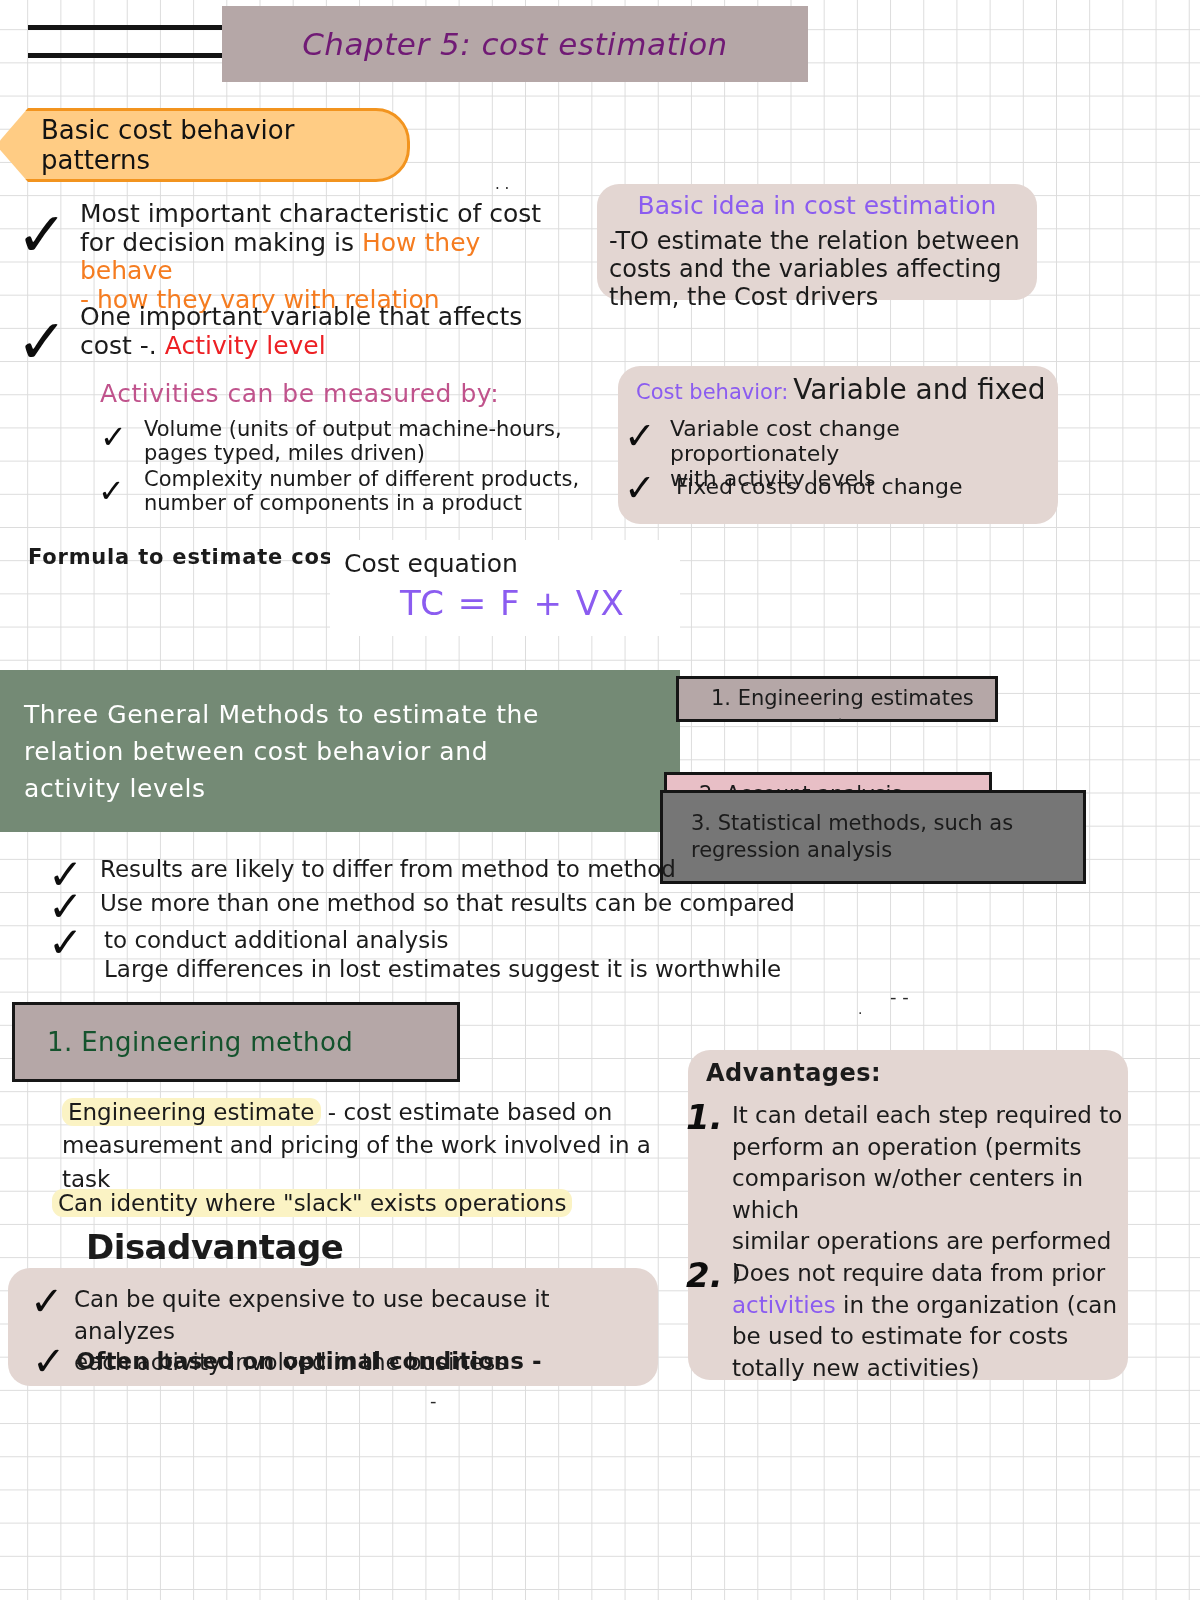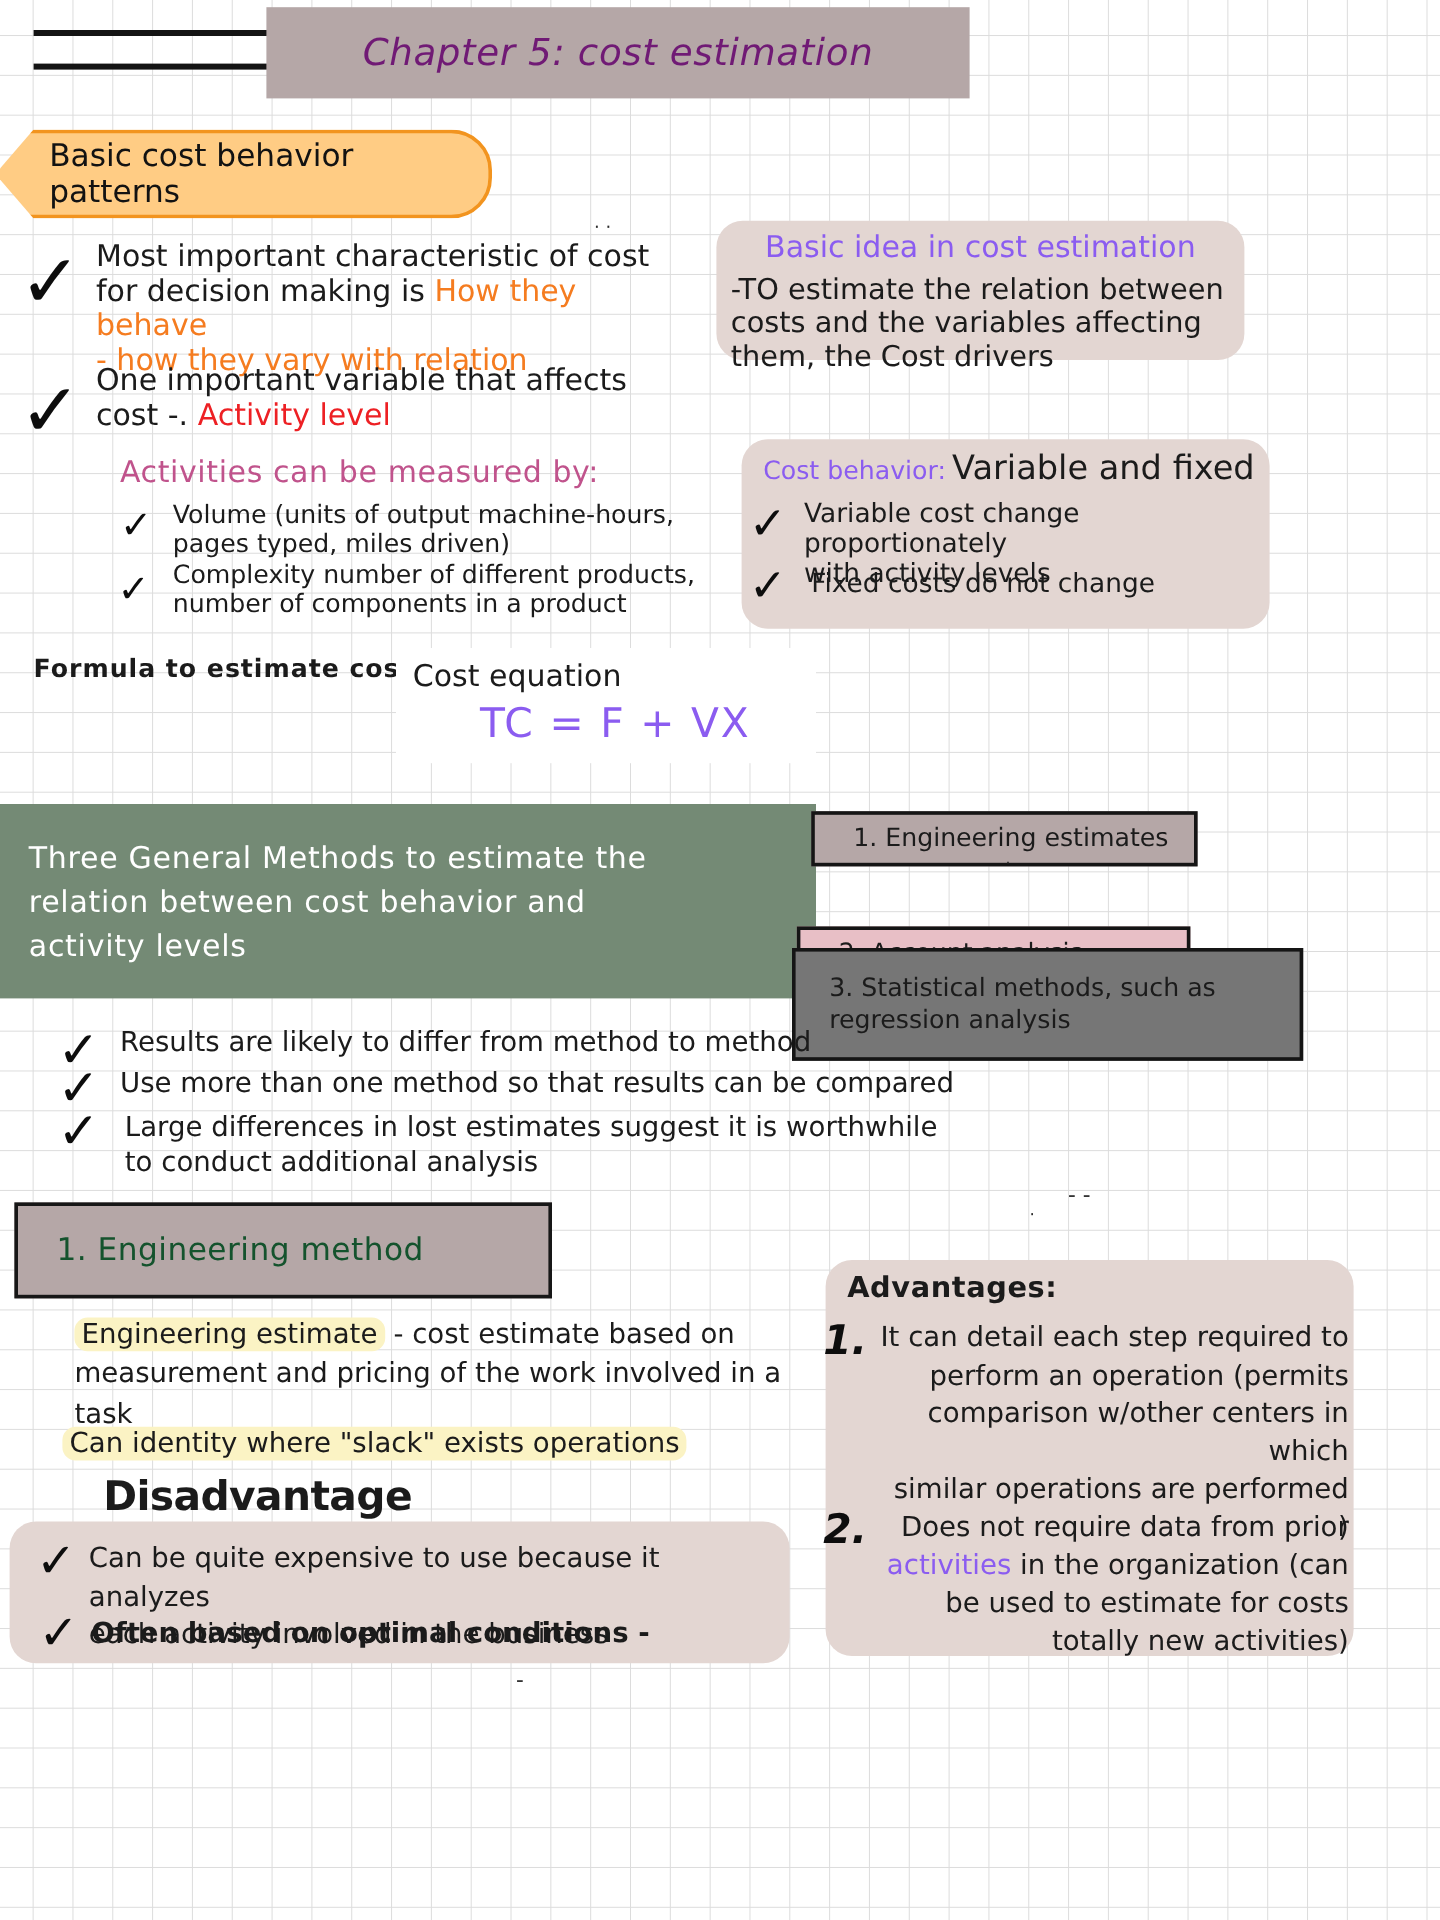--- a/index.html
+++ b/index.html
@@ -289,22 +289,22 @@
 
   <div class="abs" style="left:48px; top:882px; width:46px; font-size:42px;">
     <span class="check">✓</span>
   </div>
   <div class="abs hw" style="left:100px; top:890px; font-size:23px;">Use more than one method so that results can be compared</div>
 
   <div class="abs" style="left:48px; top:918px; width:46px; font-size:42px;">
     <span class="check">✓</span>
   </div>
   <div class="abs hw" style="left:104px; top:926px; font-size:23px; line-height:1.25;">
+    <div>to conduct additional analysis</div>
     <div>Large differences in lost estimates suggest it is worthwhile</div>
-    <div>to conduct additional analysis</div>
   </div>
 
   <div class="abs sec-box">
     <span class="sec-text">1. Engineering method</span>
   </div>
 
   <div class="abs hw" style="left:62px; top:1096px; width:620px; font-size:23px; line-height:1.45;">
     <div><span class="hl">Engineering estimate</span><span> - cost estimate based on</span></div>
     <div>measurement and pricing of the work involved in a task</div>
   </div>
@@ -324,21 +324,21 @@
       <div>each activity involved in the business</div>
     </div>
     <div style="position:absolute; left:24px; top:70px; font-size:40px;">
       <span class="check">✓</span>
     </div>
     <div class="hw" style="position:absolute; left:68px; top:80px; width:560px; font-size:23px;font-weight:bold;">Often based on optimal conditions -</div>
   </div>
 
   <div class="abs tiny-mark" style="left:430px; top:1392px; font-size:18px;">-</div>
 
-  <div class="abs blush" style="left:688px; top:1050px; width:440px; height:330px;text-align:right;">
+  <div class="abs blush" style="left:688px; top:1050px; width:440px; height:330px;">
     <div class="hw" style="position:absolute; left:18px; top:10px; font-size:24px; font-weight:700; letter-spacing:0.5px;">Advantages:</div>
 
     <div class="num-marker" style="position:absolute; left:-2px; top:50px;">1.</div>
     <div class="hw" style="position:absolute; left:44px; top:50px; width:392px; font-size:23px; line-height:1.37;">
       <div>It can detail each step required to</div>
       <div>perform an operation (permits</div>
       <div>comparison w/other centers in which</div>
       <div>similar operations are performed )</div>
     </div>
 

